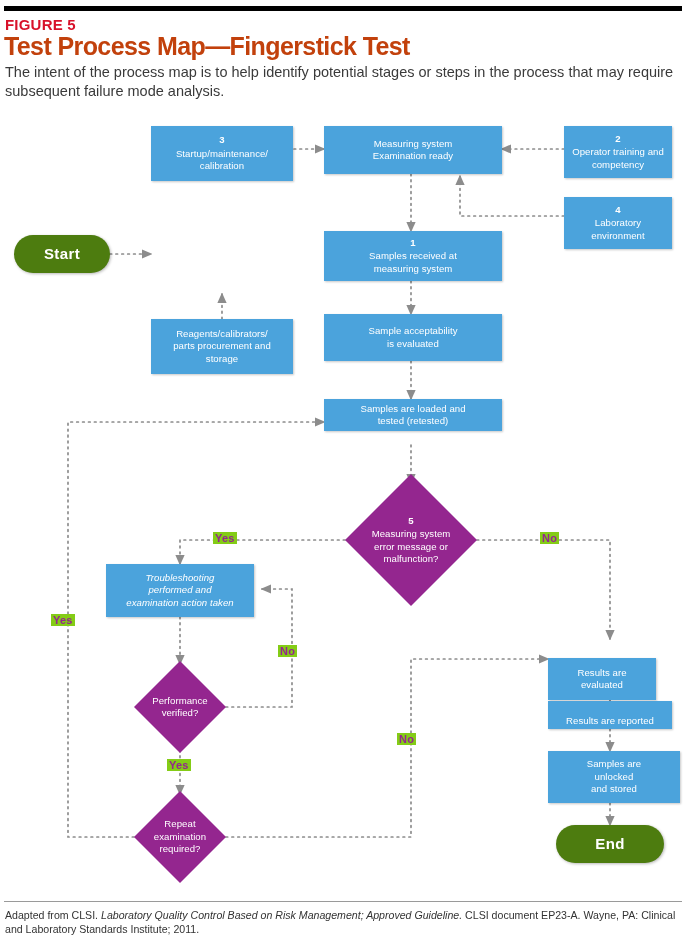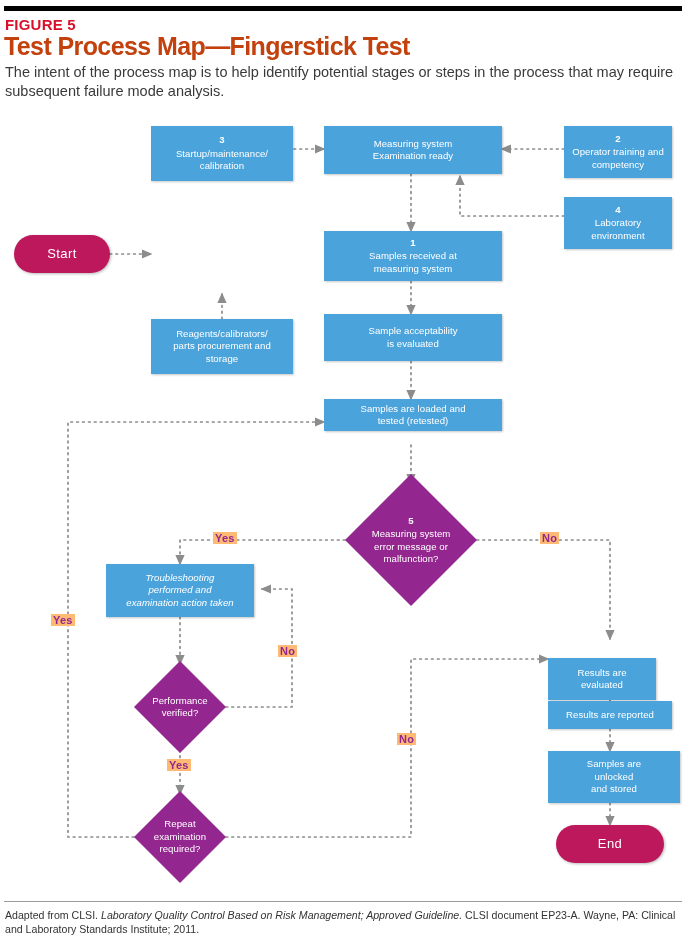--- a/index.html
+++ b/index.html
@@ -76,25 +76,25 @@
     line-height: 12.4px;
     letter-spacing: .05px;
     z-index: 3;
   }
   .proc {
     background: #4BA3DC;
     box-shadow: 1px 1px 2px rgba(0,0,0,.22);
     padding: 2px 4px;
   }
   .terminator {
-    background: #be185d;
+    background: #4d7c0f;
     border-radius: 22px;
     box-shadow: 1px 1px 3px rgba(0,0,0,.28);
-    font-size: 13px;
-    font-weight: normal;
+    font-size: 15px;
+    font-weight: bold;
     letter-spacing: .4px;
   }
   .decision {
     background: transparent;
     box-shadow: none;
   }
   .decision .dia-shape {
     position: absolute;
     left: 0; top: 0;
     width: 100%; height: 100%;
@@ -114,21 +114,21 @@
     margin-bottom: 1px;
   }
 
   .edge-label {
     position: absolute;
     color: #94268F;
     font-size: 11px;
     font-weight: bold;
     letter-spacing: .2px;
     z-index: 4;
-    background: #fdba74;
+    background: #84cc16;
     padding: 0 2px;
   }
 
   
   #footer-rule {
     position: absolute;
     left: 4px; top: 901px;
     width: 678px; height: 1px;
     background: #9a9a9a;
   }
@@ -300,21 +300,21 @@
     </span>
   </div>
 
   <div class="node proc" style="left:548px; top:540px; width:108px; height:42px;">
     <span>
       <span>Results are</span><br>
       <span>evaluated</span>
     </span>
   </div>
 
-  <div class="node proc" style="left:548px; top:583px; width:124px; height:28px;">
+  <div class="node proc" style="left:548px; top:583px; width:124px; height:28px;align-items:flex-end;">
     <span>Results are reported</span>
   </div>
 
   <div class="node proc" style="left:548px; top:633px; width:132px; height:52px;">
     <span>
       <span>Samples are</span><br>
       <span>unlocked</span><br>
       <span>and stored</span>
     </span>
   </div>

